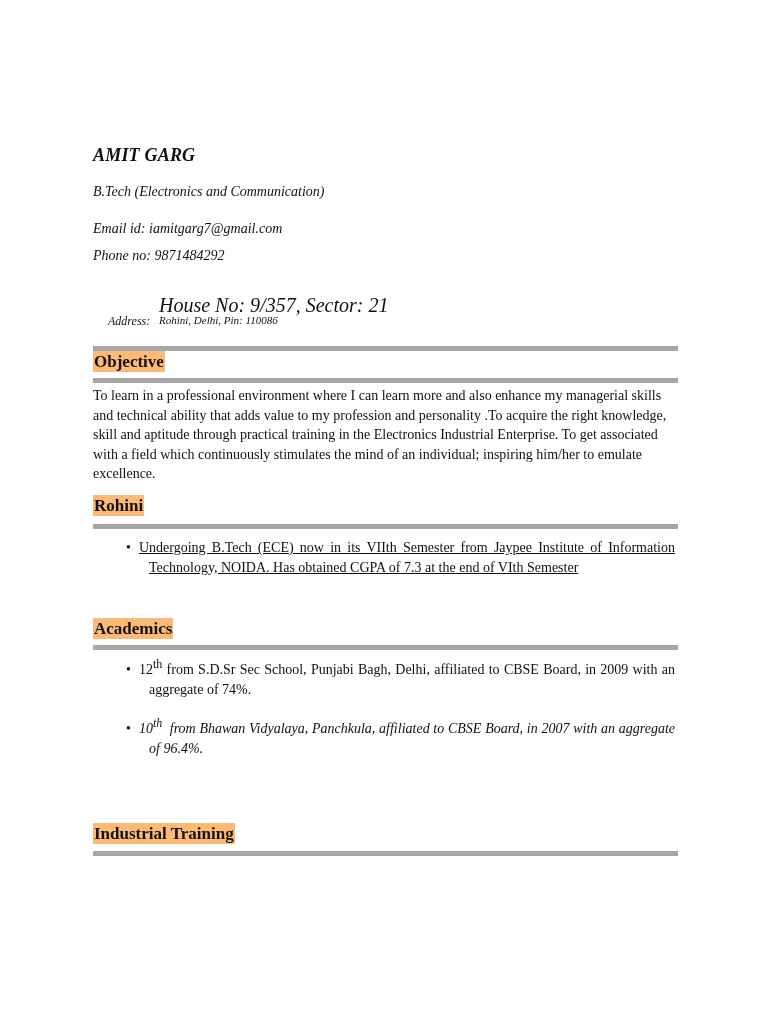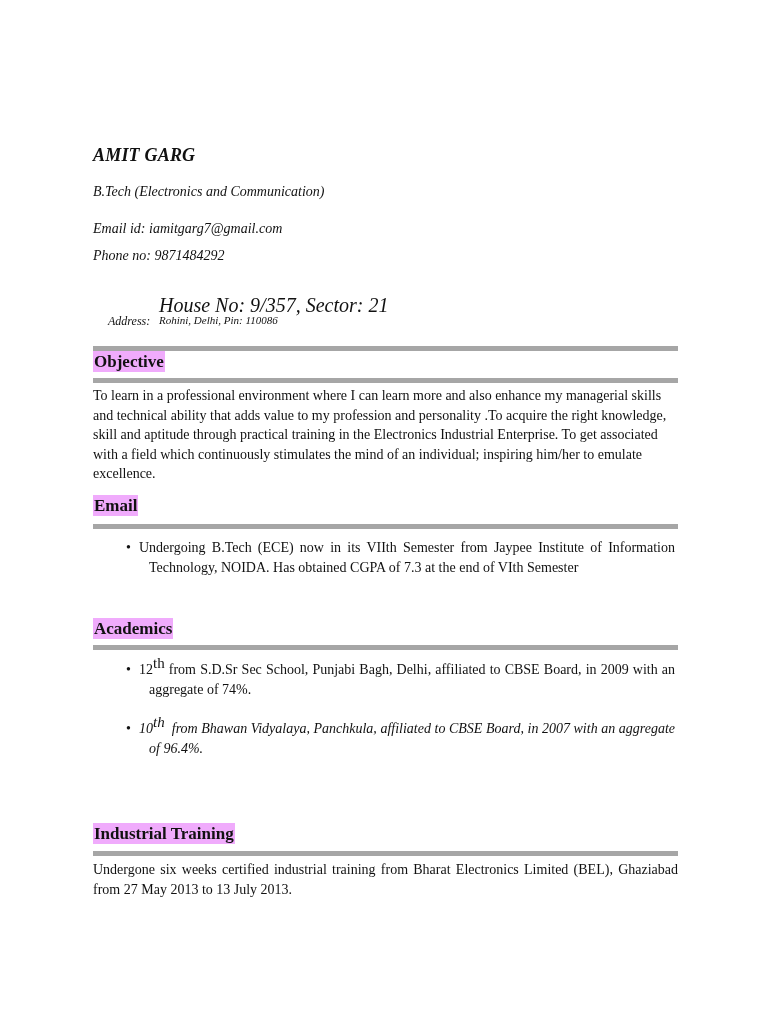--- a/index.html
+++ b/index.html
@@ -8,51 +8,51 @@
     font-family: "Liberation Serif", "DejaVu Serif", serif; color: #111111;
   }
   .page { position: absolute; left: 0; top: 0; width: 768px; height: 1024px; }
   .abs { position: absolute; font-style: italic; }
   .name { left: 93px; top: 145px; font-size: 18px; font-weight: bold; letter-spacing: 0.2px; }
   .line { font-size: 14px; left: 93px; }
   .addr-label { left: 108px; top: 294px; font-size: 12px; margin-top: 20px; }
   .addr1 { left: 159px; top: 294px; font-size: 20px; }
   .addr2 { left: 159px; top: 314px; font-size: 11px; }
   .rule { position: absolute; left: 93px; width: 585px; height: 5px; background: #a6a6a6; }
-  .heading { position: absolute; left: 93px; font-size: 17px; font-weight: bold; background: #f0abfc; padding: 0 1px; line-height: 21px; }
+  .heading { position: absolute; left: 93px; font-size: 17px; font-weight: bold; background: #fdba74; padding: 0 1px; line-height: 21px; }
   .para { position: absolute; left: 93px; width: 585px; font-size: 14px; line-height: 19.6px; font-family: Liberation Serif, serif; }
   .justify { text-align: justify; text-align-last: left; }
   .bullet-item { position: absolute; left: 128px; width: 547px; font-size: 14px; line-height: 19.6px; }
   .bullet-dot { position: absolute; left: -2px; top: 0; }
-  sup { font-size: 15px; vertical-align: 6px; line-height: 0; }
+  sup { font-size: 12px; vertical-align: 6px; line-height: 0; }
 </style>
 </head>
 <body>
 
 <div class="page">
 
   <div class="abs name">AMIT GARG</div>
   <div class="abs line" style="top:184px;">B.Tech (Electronics and Communication)</div>
   <div class="abs line" style="top:221px;text-align:center;">Email id: iamitgarg7@gmail.com</div>
   <div class="abs line" style="top:248px;">Phone no: 9871484292</div>
   <div class="abs addr-label">Address:</div>
   <div class="abs addr1">House No: 9/357, Sector: 21</div>
   <div class="abs addr2">Rohini, Delhi, Pin: 110086</div>
 
   <div class="rule" style="top:346px;"></div>
   <div class="heading" style="top:351px;">Objective</div>
   <div class="rule" style="top:378px;"></div>
   <div class="para" style="top:386px;">To learn in a professional environment where I can learn more and also enhance my managerial skills and technical ability that adds value to my profession and personality .To acquire the right knowledge, skill and aptitude through practical training in the Electronics Industrial Enterprise. To get associated with a field which continuously stimulates the mind of an individual; inspiring him/her to emulate excellence.</div>
 
-  <div class="heading" style="top:495px;">Email</div>
+  <div class="heading" style="top:495px;">Rohini</div>
   <div class="rule" style="top:524px;"></div>
   <div class="bullet-item justify" style="top:538px;">
     <span class="bullet-dot">•</span>
     <div style="padding-left:11px; text-indent:0;">
-      <span style="display:block; margin-left:10px; text-indent:-10px;">Undergoing B.Tech (ECE) now in its VIIth Semester from Jaypee Institute of Information Technology, NOIDA. Has obtained CGPA of 7.3  at the end of VIth Semester</span>
+      <span style="display:block; margin-left:10px; text-indent:-10px;text-decoration:underline;">Undergoing B.Tech (ECE) now in its VIIth Semester from Jaypee Institute of Information Technology, NOIDA. Has obtained CGPA of 7.3  at the end of VIth Semester</span>
     </div>
   </div>
 
   <div class="heading" style="top:618px;">Academics</div>
   <div class="rule" style="top:645px;"></div>
 
   <div class="bullet-item justify" style="top:660px;">
     <span class="bullet-dot">•</span>
     <div style="padding-left:11px;">
       <span style="display:block; margin-left:10px; text-indent:-10px;"><span>12</span><sup>th</sup><span> from S.D.Sr Sec School, Punjabi Bagh, Delhi, affiliated to CBSE Board, in 2009 with an aggregate of 74%.</span></span>
@@ -61,15 +61,14 @@
 
   <div class="bullet-item justify" style="top:719px;">
     <span class="bullet-dot">•</span>
     <div style="padding-left:11px;font-style:italic;">
       <span style="display:block; margin-left:10px; text-indent:-10px; white-space:pre-wrap;"><span>10</span><sup>th</sup><span>  from Bhawan Vidyalaya, Panchkula, affiliated to CBSE Board, in 2007 with an aggregate of 96.4%.</span></span>
     </div>
   </div>
 
   <div class="heading" style="top:823px;">Industrial Training</div>
   <div class="rule" style="top:851px;"></div>
-  <div class="para justify" style="top:860px;">Undergone six weeks certified industrial training from Bharat Electronics Limited (BEL), Ghaziabad from 27 May 2013 to 13 July 2013.</div>
 
 </div>
 
 </body></html>

